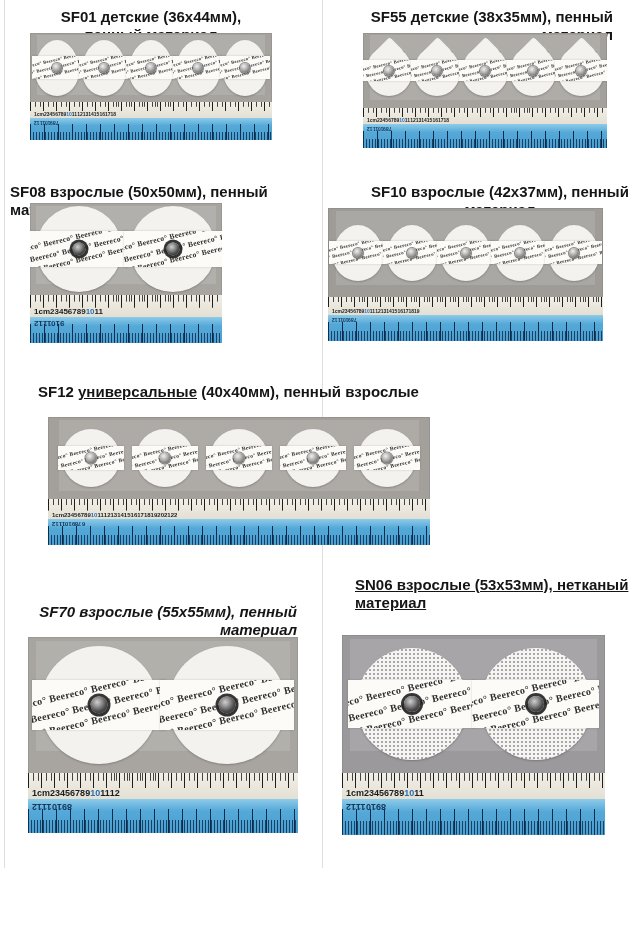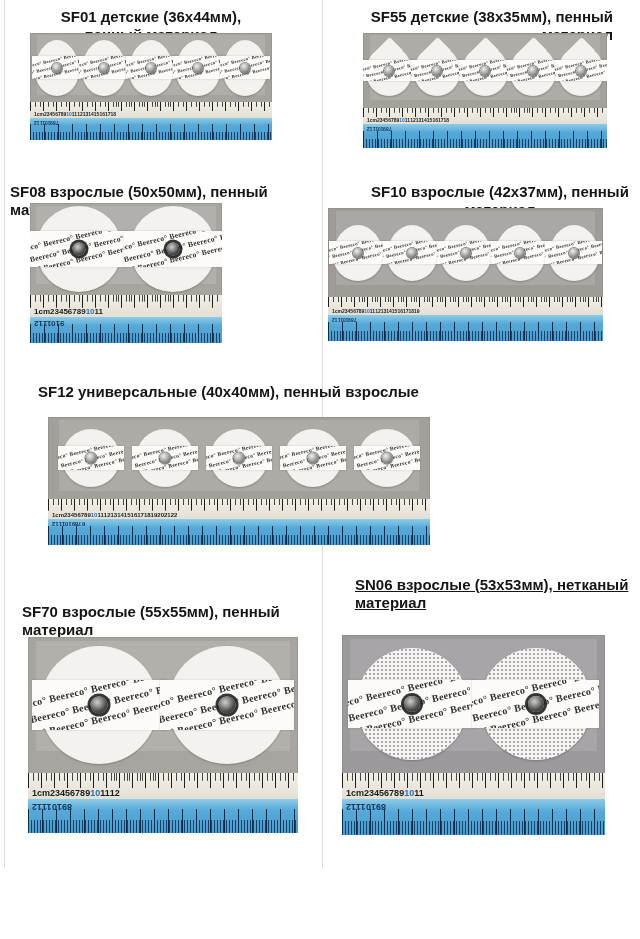--- a/index.html
+++ b/index.html
@@ -3,27 +3,27 @@
 <meta charset="utf-8">
 <style>
   html,body{margin:0;padding:0;background:#fff;}
   .page{position:relative;width:640px;height:939px;background:#fff;overflow:hidden;
         font-family:"Liberation Sans",sans-serif;}
   .vline{position:absolute;top:0;width:1px;height:868px;background:#dedede;}
   #vline-left{left:4px;}
   #vline-mid{left:322px;}
 
   .title{position:absolute;font-size:15px;font-weight:bold;color:#151515;line-height:1.2;}
-  .title .u{}
+  .title .u{text-decoration:underline;}
   #t-sf01{left:30px;top:8px;width:242px;text-align:center;}
   #t-sf55{left:363px;top:8px;width:250px;text-align:right;}
   #t-sf08{left:10px;top:183px;width:280px;text-align:left;}
   #t-sf10{left:360px;top:183px;width:280px;text-align:center;}
   #t-sf12{left:38px;top:383px;}
-  #t-sf70{left:22px;top:603px;width:287px;text-align:left;}
+  #t-sf70{left:10px;top:603px;width:287px;text-align:right;font-style:italic;}
   #t-sn06{left:355px;top:576px;width:285px;text-align:left;text-decoration:underline;}
 
   .photo{position:absolute;overflow:hidden;display:flex;flex-direction:column;
          box-shadow:inset 0 0 0 1px rgba(0,0,0,0.08);}
   #p-sf01{left:30px; top:33px; width:242px;height:107px;--ew:44px; --eh:56px; --gap:3px; --snap:10px;--band-fs:4.6px;--num-fs:5px;--rw:16px;--rb:22px;}
   #p-sf55{left:363px;top:33px; width:244px;height:115px;--ew:46px; --eh:50px; --gap:2px; --snap:10px;--band-fs:4.6px;--num-fs:5px;--rw:16px;--rb:24px;}
   #p-sf08{left:30px; top:203px;width:192px;height:140px;--ew:86px; --eh:86px; --gap:8px; --snap:13px;--band-fs:7.5px;--num-fs:8px;--rw:22px;--rb:26px;}
   #p-sf10{left:328px;top:208px;width:275px;height:133px;--ew:50px; --eh:56px; --gap:4px; --snap:10px;--band-fs:4.8px;--num-fs:5px;--rw:18px;--rb:26px;}
   #p-sf12{left:48px; top:417px;width:382px;height:128px;--ew:58px; --eh:58px; --gap:16px;--snap:11px;--band-fs:5.5px;--num-fs:6px;--rw:20px;--rb:26px;}
   #p-sf70{left:28px; top:637px;width:270px;height:196px;--ew:118px;--eh:118px;--gap:10px;--snap:17px;--band-fs:10px; --num-fs:9px;--rw:26px;--rb:34px;}

